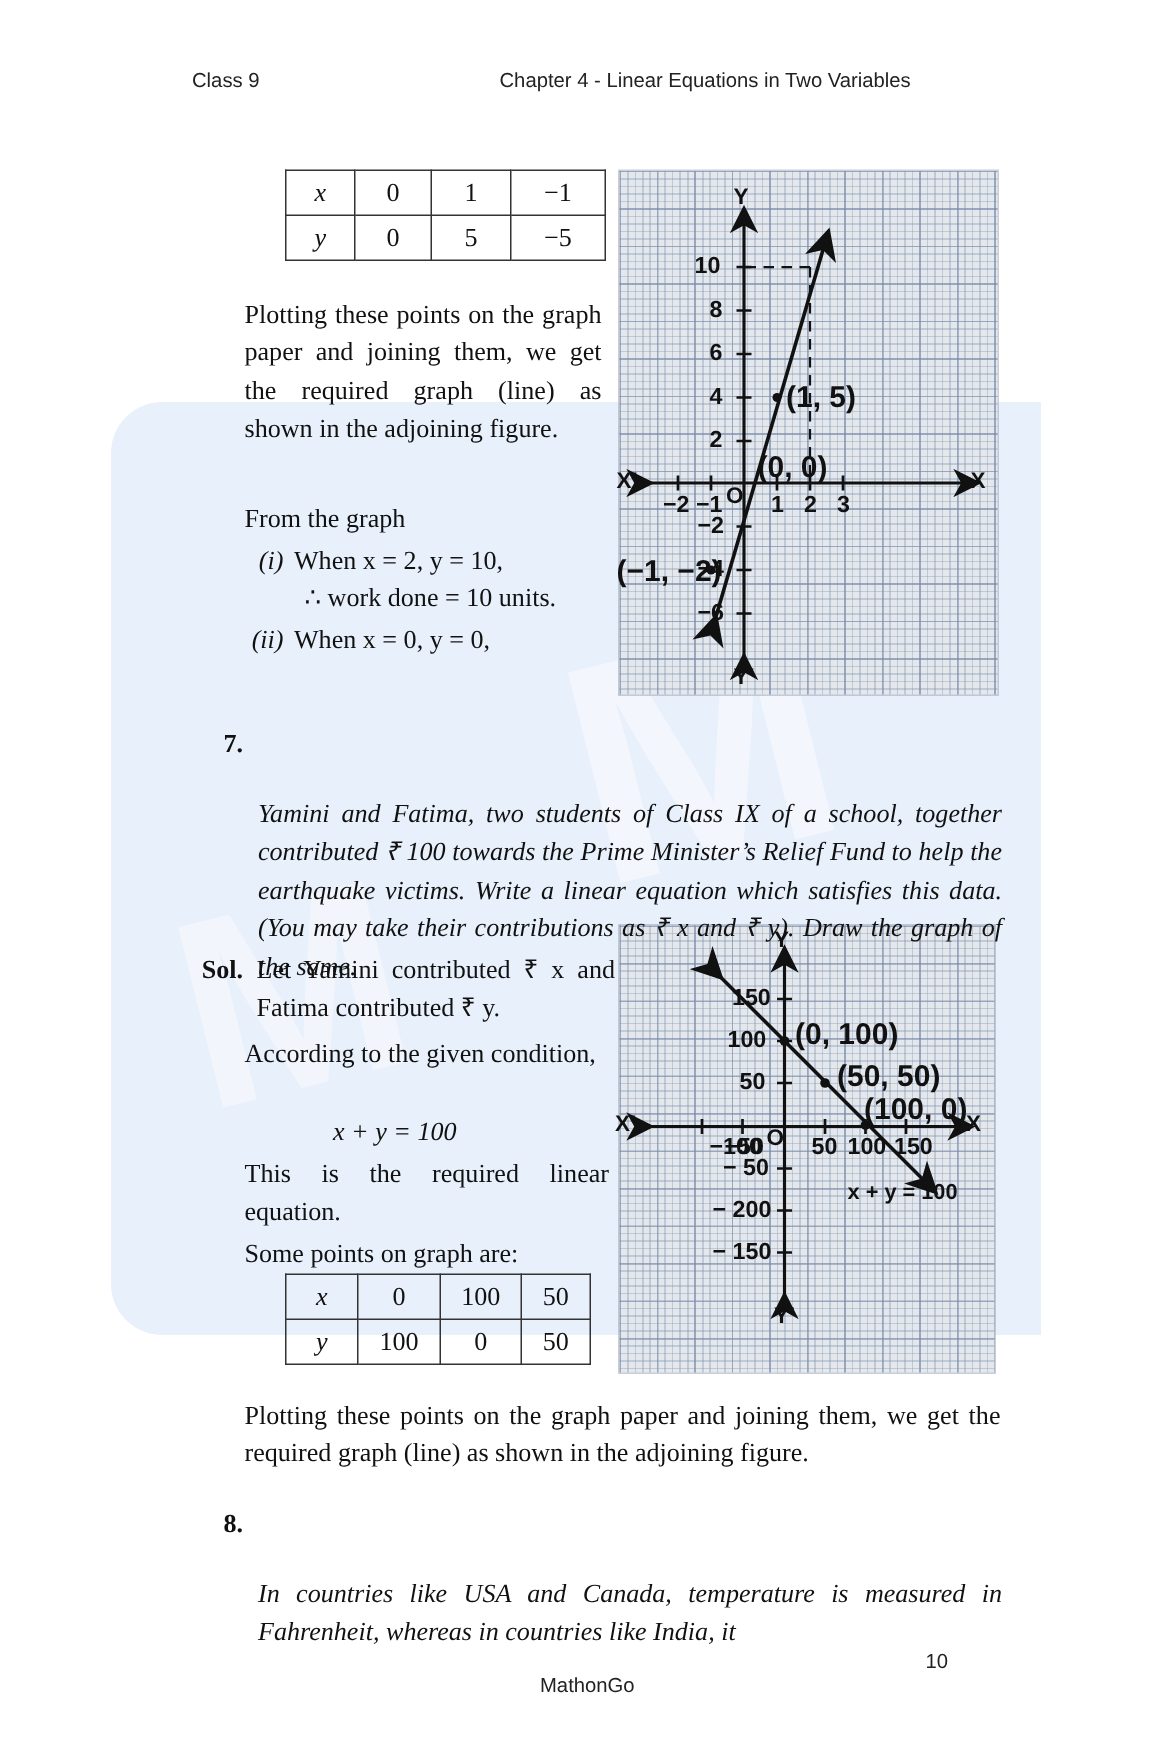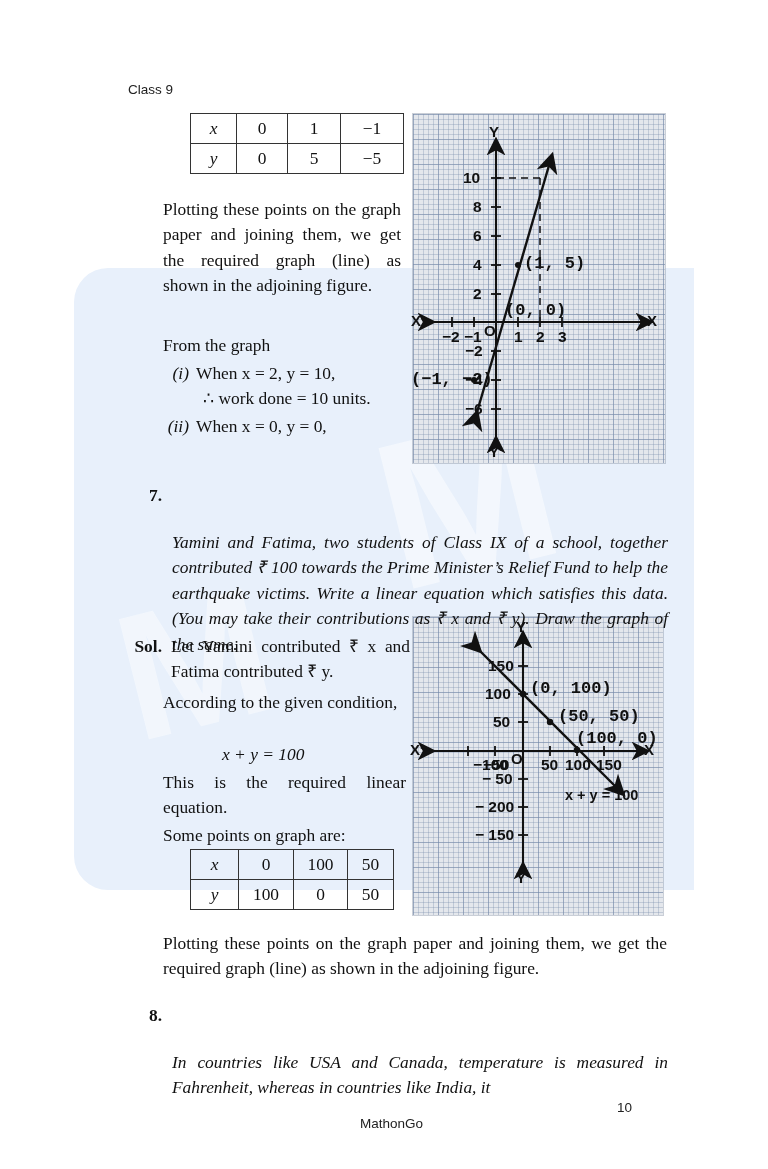--- a/index.html
+++ b/index.html
@@ -29,21 +29,21 @@
   }
   .wm1{left:380px;top:380px;font-size:210px;transform:rotate(-14deg);opacity:.5;}
   .wm2{left:120px;top:560px;font-size:180px;transform:rotate(-14deg);opacity:.45;}
 
   
   .hdr{
     position:absolute;top:46px;left:0;width:768px;height:22px;
     font-family:"Liberation Sans", sans-serif;
     font-size:13.5px;color:#222;z-index:5;
   }
-  .hdr .left{position:absolute;left:128px;top:0;margin-top:36px;}
+  .hdr .left{position:absolute;left:128px;top:0;}
   .hdr .center{position:absolute;left:333px;top:0;}
 
   
   .ftr{
     position:absolute;top:1100px;left:0;width:768px;height:22px;
     font-family:"Liberation Sans", sans-serif;
     font-size:13.5px;color:#222;z-index:5;
   }
   .ftr .brand{position:absolute;left:360px;top:16px;}
   .ftr .pg{position:absolute;left:617px;top:0;}
@@ -105,42 +105,43 @@
     white-space:nowrap;
   }
   .gtick{
     position:absolute;
     font-family:"Liberation Sans", sans-serif;
     font-size:15.5px;font-weight:600;color:#111;
     white-space:nowrap;
   }
   .gpt{
     position:absolute;
-    font-family:Liberation Mono, monospace;
-    font-size:17px;font-weight:600;color:#111;
+    font-family:Liberation Sans, sans-serif;
+    font-size:20px;font-weight:600;color:#111;
     white-space:nowrap;
   }
   .geq{
     position:absolute;
     font-family:"Liberation Sans", sans-serif;
     font-size:14.5px;font-weight:600;color:#111;
     white-space:nowrap;
   }
 </style>
 </head>
 <body>
 
 <div class="page">
 
   <div class="blue-panel"></div>
   <div class="wm wm1">M</div>
   <div class="wm wm2">M</div>
 
   <div class="hdr">
     <span class="left">Class 9</span>
+    <span class="center">Chapter 4 - Linear Equations in Two Variables</span>
   </div>
 
   <div style="position:absolute;left:190px;top:113px;z-index:4;">
     <table class="vals">
       <tbody>
           <tr>
         <td style="width:45px;" class="mi">x</td>
         <td style="width:50px;">0</td>
         <td style="width:52px;">1</td>
         <td style="width:62px;">−1</td>

